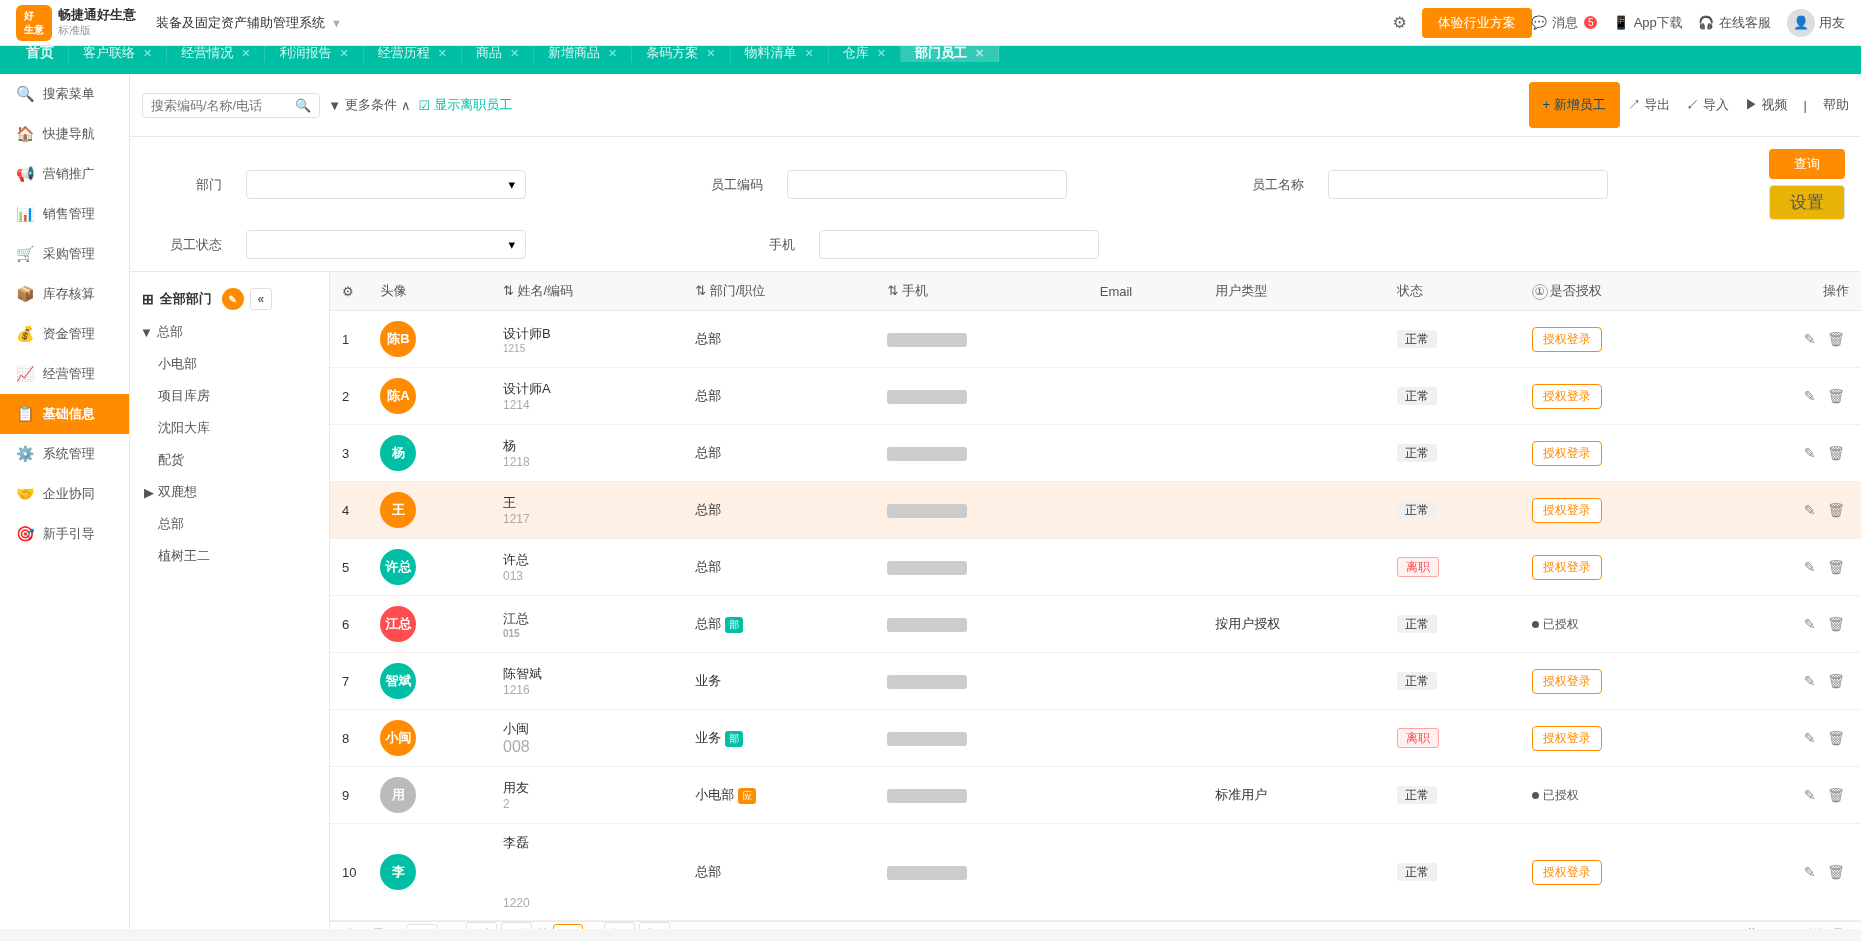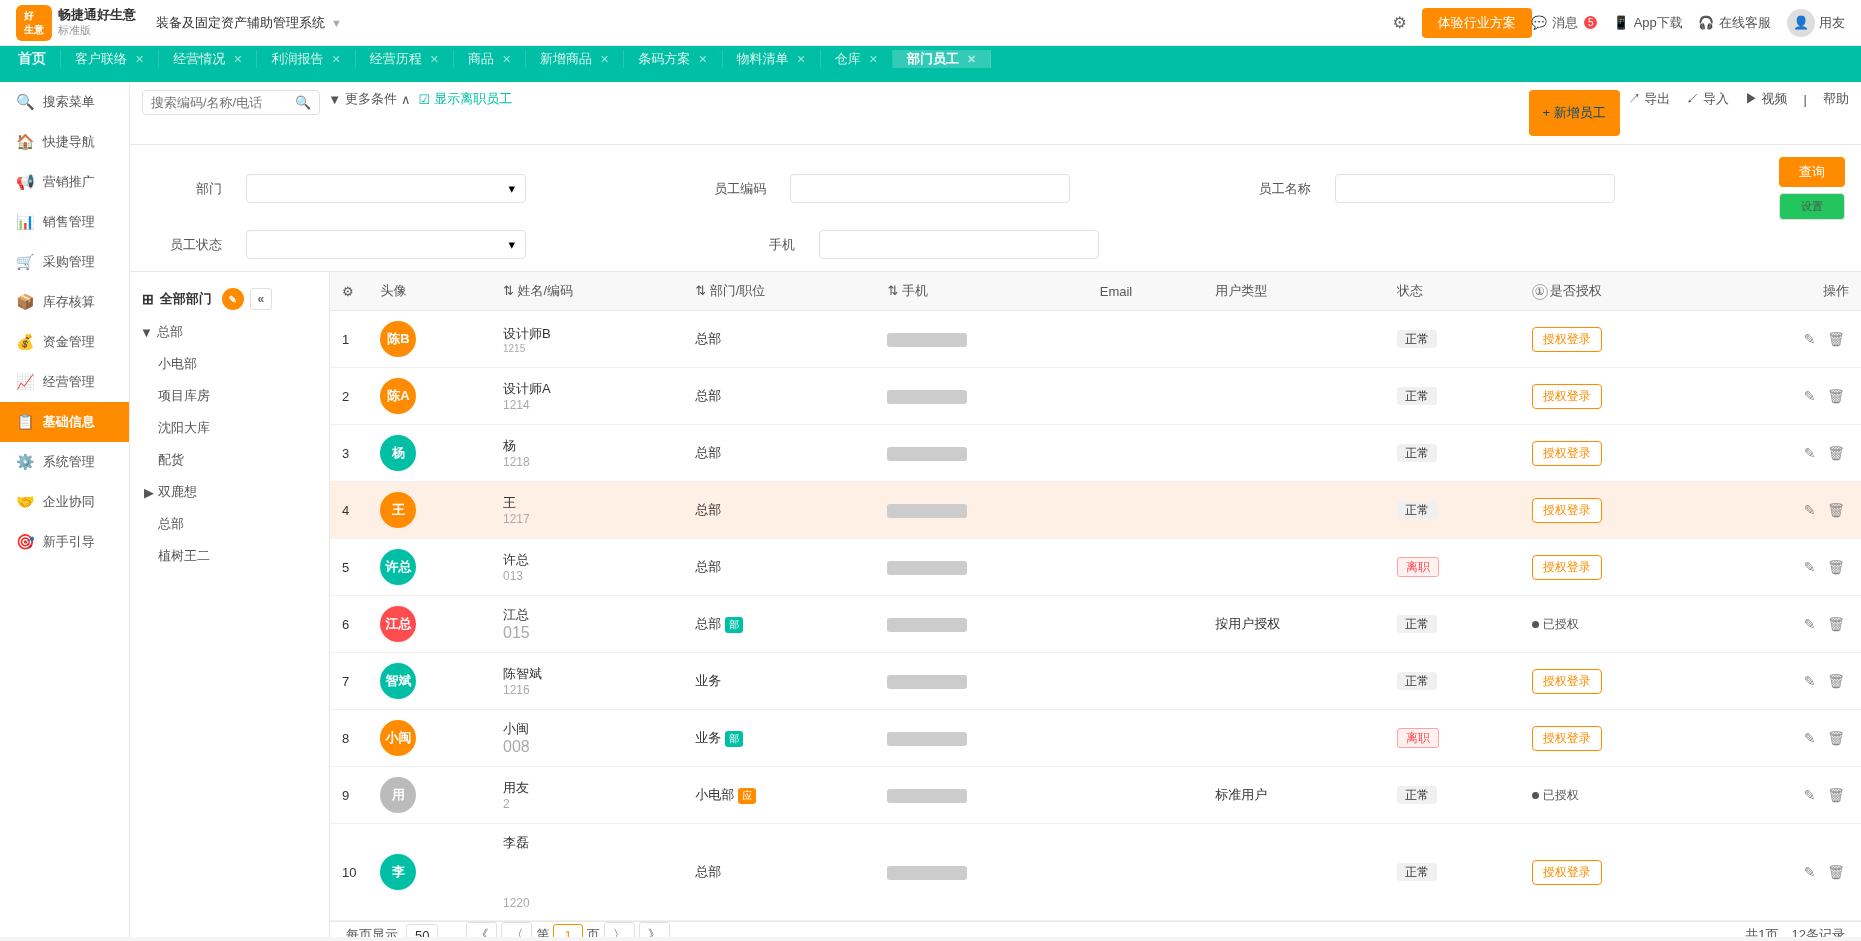--- a/index.html
+++ b/index.html
@@ -14,59 +14,59 @@
     .sys-title { flex: 1; display: flex; align-items: center; gap: 6px; font-size: 13px; color: #333; padding-left: 20px; }
     .sys-title .arrow { color: #aaa; font-size: 11px; }
     .gear-btn { width: 28px; height: 28px; border: none; background: none; cursor: pointer; color: #666; font-size: 16px; }
     .trial-btn { background: #ff8c00; color: white; border: none; border-radius: 4px; padding: 6px 16px; cursor: pointer; font-size: 13px; margin-left: 8px; }
     .top-right { display: flex; align-items: center; gap: 16px; margin-left: auto; }
     .top-right-item { display: flex; align-items: center; gap: 4px; color: #555; cursor: pointer; font-size: 13px; }
     .badge { background: #f44; color: white; border-radius: 10px; font-size: 10px; padding: 1px 4px; margin-left: 2px; }
     .avatar { width: 28px; height: 28px; background: #ddd; border-radius: 50%; display: flex; align-items: center; justify-content: center; color: #888; }
 
     
-    .nav-tabs { display: flex; background: #00bfa5; height: 36px; align-items: flex-start; padding: 4px; overflow: hidden; }
+    .nav-tabs { display: flex; background: #00bfa5; height: 28px; align-items: flex-end; padding: 12px; overflow: hidden; }
     .nav-tab { display: flex; align-items: center; padding: 0 14px; color: rgba(255,255,255,0.85); cursor: pointer; font-size: 13px; gap: 4px; white-space: nowrap; border-right: 1px solid rgba(255,255,255,0.15); }
     .nav-tab.active { background: rgba(255,255,255,0.2); color: white; font-weight: bold; }
     .nav-tab .close-x { font-size: 11px; color: rgba(255,255,255,0.6); margin-left: 4px; }
     .nav-tab.first { font-weight: bold; font-size: 14px; }
 
     
     .main-layout { display: flex; height: calc(100vh - 86px); }
 
     
     .sidebar { width: 130px; background: #fff; border-right: 1px solid #e8e8e8; overflow-y: auto; flex-shrink: 0; }
     .sidebar-item { display: flex; align-items: center; gap: 8px; padding: 11px 16px; color: #555; cursor: pointer; font-size: 13px; }
     .sidebar-item.active { background: #ff8c00; color: white; font-weight: bold; }
     .sidebar-item .s-icon { font-size: 15px; }
 
     
     .content { flex: 1; overflow: hidden; display: flex; flex-direction: column; }
 
     
-    .content-toolbar { display: flex; align-items: flex-start; background: #fff; padding: 8px 12px; border-bottom: 1px solid #e8e8e8; gap: 8px; }
+    .content-toolbar { display: flex; align-items: center; background: #fff; padding: 8px 12px; border-bottom: 1px solid #e8e8e8; gap: 8px; }
     .search-box { display: flex; align-items: center; border: 1px solid #e0e0e0; border-radius: 4px; padding: 4px 8px; gap: 4px; background: #fff; }
     .search-box input { border: none; outline: none; font-size: 13px; width: 140px; }
     .filter-btn { display: flex; align-items: center; gap: 4px; color: #555; cursor: pointer; font-size: 13px; }
     .show-resigned { display: flex; align-items: center; gap: 4px; color: #00bfa5; font-size: 13px; cursor: pointer; }
     .add-btn { background: #ff8c00; color: #0c4a6e; border: none; border-radius: 4px; padding: 14px 14px; cursor: pointer; font-size: 13px; margin-left: auto; white-space: nowrap; }
     .toolbar-actions { display: flex; align-items: center; gap: 16px; color: #555; font-size: 13px; }
     .toolbar-actions span { cursor: pointer; }
 
     
     .filter-panel { background: #fff; border-bottom: 1px solid #e8e8e8; padding: 12px 16px; }
     .filter-row { display: flex; align-items: center; gap: 20px; margin-bottom: 10px; }
     .filter-row:last-child { margin-bottom: 0; }
     .filter-field { display: flex; align-items: center; gap: 24px; flex: 1; margin-left: 16px; }
     .filter-label { color: #555; white-space: nowrap; min-width: 60px; text-align: right; }
     .filter-select { flex: 1; max-width: 280px; border: 1px solid #e0e0e0; border-radius: 4px; padding: 6px 10px; display: flex; align-items: center; justify-content: space-between; cursor: pointer; background: #fff; }
     .filter-input { flex: 1; max-width: 280px; border: 1px solid #e0e0e0; border-radius: 4px; padding: 6px 10px; outline: none; }
     .filter-actions { display: flex; flex-direction: column; gap: 6px; }
     .query-btn { background: #ff8c00; color: white; border: none; border-radius: 4px; padding: 6px 20px; cursor: pointer; font-size: 13px; }
-    .reset-btn { background: #22c55e; color: #555; border: 1px solid #e0e0e0; border-radius: 4px; padding: 5px 20px; cursor: pointer; font-size: 11px; }
+    .reset-btn { background: #eab308; color: #555; border: 1px solid #e0e0e0; border-radius: 4px; padding: 5px 20px; cursor: pointer; font-size: 17px; }
 
     
     .two-pane { display: flex; flex: 1; overflow: hidden; }
     .dept-tree { width: 200px; background: #fff; border-right: 1px solid #e8e8e8; padding: 10px 0; flex-shrink: 0; overflow-y: auto; }
     .tree-header { display: flex; align-items: center; padding: 6px 12px; gap: 6px; font-size: 13px; color: #333; cursor: pointer; font-weight: bold; }
     .tree-circle { width: 22px; height: 22px; background: #ff8c00; border-radius: 50%; display: flex; align-items: center; justify-content: center; color: white; font-size: 10px; }
     .tree-collapse { width: 22px; height: 22px; border: 1px solid #e0e0e0; border-radius: 3px; display: flex; align-items: center; justify-content: center; cursor: pointer; color: #666; font-size: 12px; }
     .tree-item { padding: 7px 12px 7px 24px; color: #555; cursor: pointer; font-size: 13px; }
 
     
@@ -419,21 +419,21 @@
       <button class="op-btn">🗑</button>
     </td>
   </tr>
               <tr>
     <td>6</td>
     <td>
       <div class="avatar-circle" style="background:#ff4d4f">江总</div>
     </td>
     <td>
       <div>江总</div>
-      <div style="color:#aaa;font-size:16px;">015</div>
+      <div style="color:#aaa;font-size:10px;font-weight:bold;">015</div>
     </td>
     <td>总部<span class="dept-tag" style="">部</span></td>
     <td><span class="blurred">●●●●●●●●</span></td>
     <td></td>
     <td>按用户授权</td>
     <td><span class="status-normal">正常</span></td>
     <td>
                   <span class="auth-granted"><span class="auth-dot"></span>已授权</span>
                 </td>
     <td style="text-align:right;">

